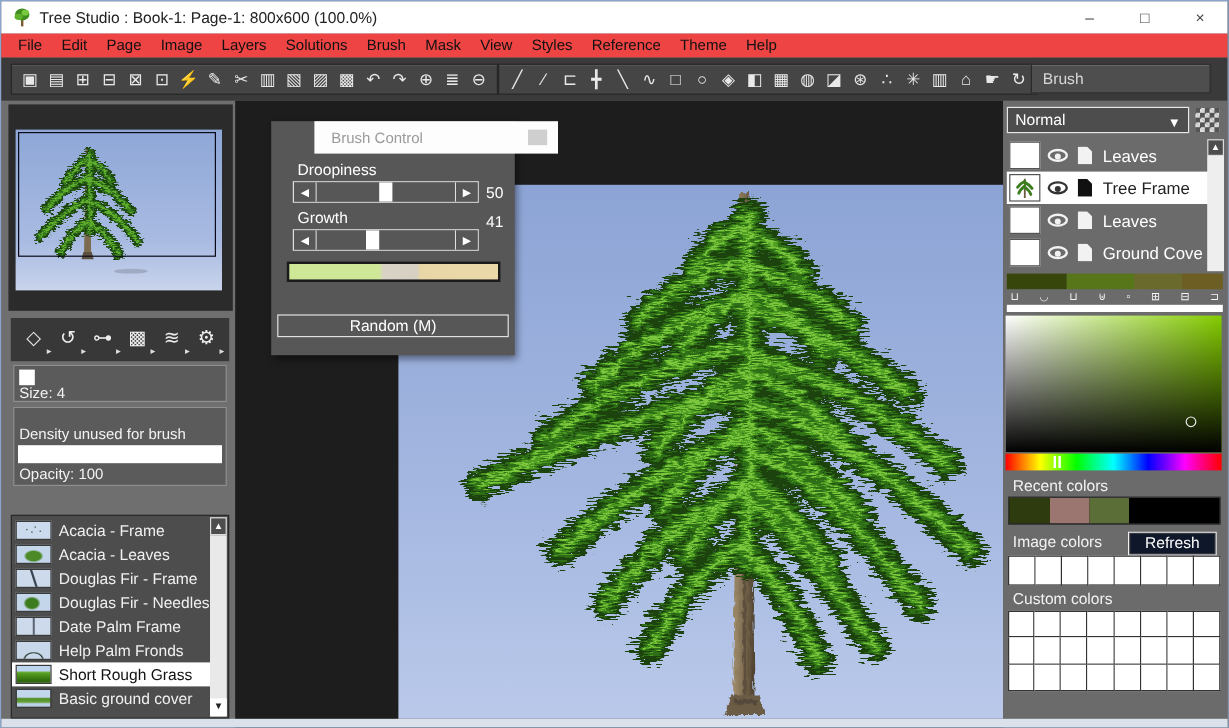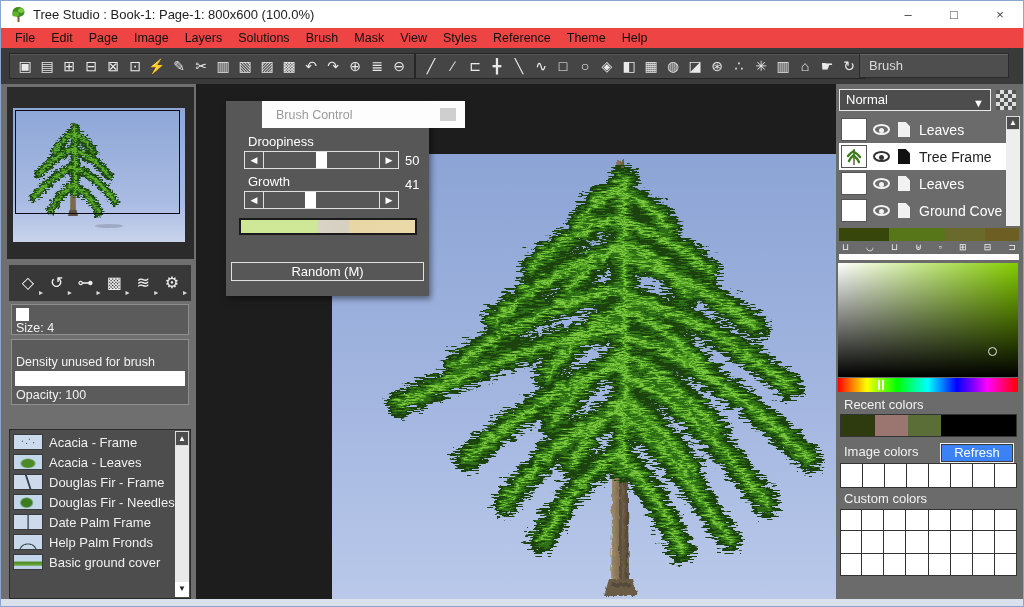--- a/index.html
+++ b/index.html
@@ -120,21 +120,21 @@
                           linear-gradient(to right,#ffffff 0%,#84cc00 100%); }
   .sv-marker { position:absolute; left:150px; top:84px; width:9px; height:9px; border:1.5px solid #e8e8e8;
                border-radius:50%; }
   .hue-bar { position:absolute; left:2px; top:294px; width:180px; height:14px;
              background:linear-gradient(90deg,#f00 0%,#ff8000 8%,#ff0 16%,#80ff00 24%,#0f0 33%,#00ff80 41%,#0ff 50%,#0080ff 58%,#00f 66%,#8000ff 75%,#f0f 83%,#ff0080 91%,#f00 100%); }
   .hue-marker { position:absolute; top:2px; width:6px; height:10px; border-left:2px solid #fff; border-right:2px solid #fff; }
   .section-label { position:absolute; left:8px; font-size:13px; color:#f2f2f2; }
   .recent-strip { position:absolute; left:4px; top:330px; width:177px; height:23px; background:#000;
                   display:flex; border:1px solid #333; }
   .recent-strip div { height:100%; }
-  .refresh-btn { position:absolute; left:104px; top:359px; width:74px; height:20px; background:#3b82f6;
+  .refresh-btn { position:absolute; left:104px; top:359px; width:74px; height:20px; background:#0f172a;
                  border:1px solid #f0f0f0; box-shadow:0 0 0 1px #3c3c3c inset; color:#fff; font-size:13px;
                  text-align:center; line-height:18px; }
   .swatch-row { position:absolute; left:4px; top:379px; width:177px; height:25px; display:flex; }
   .swatch-cell { flex:1; background:#fff; border:1px solid #333; border-left:none; }
   .swatch-cell:first-child { border-left:1px solid #333; }
   .custom-grid { position:absolute; left:4px; top:425px; width:177px; height:67px;
                  display:grid; grid-template-columns:repeat(8,1fr); grid-template-rows:repeat(3,1fr); }
   .custom-grid div { background:#fff; border:1px solid #333; border-left:none; border-top:none; }
   .custom-grid div:nth-child(8n+1) { border-left:1px solid #333; }
   .custom-grid div:nth-child(-n+8) { border-top:1px solid #333; }
@@ -311,20 +311,24 @@
           <span class="bl-thumb th-douglas-needles"></span>
           <span>Douglas Fir - Needles</span>
         </div>
       <div class="bl-row">
           <span class="bl-thumb th-palm-frame"></span>
           <span>Date Palm Frame</span>
         </div>
       <div class="bl-row">
           <span class="bl-thumb th-palm-fronds"></span>
           <span>Help Palm Fronds</span>
+        </div>
+      <div class="bl-row sel">
+          <span class="bl-thumb th-grass"></span>
+          <span>Short Rough Grass</span>
         </div>
       <div class="bl-row">
           <span class="bl-thumb th-ground"></span>
           <span>Basic ground cover</span>
         </div>
       <div class="bl-scroll">
         <div class="bl-up">▲</div>
         <div class="bl-down">▼</div>
       </div>
     </div>

